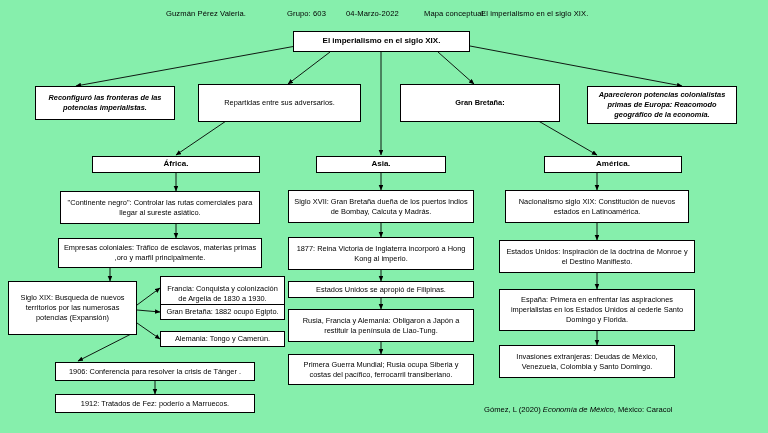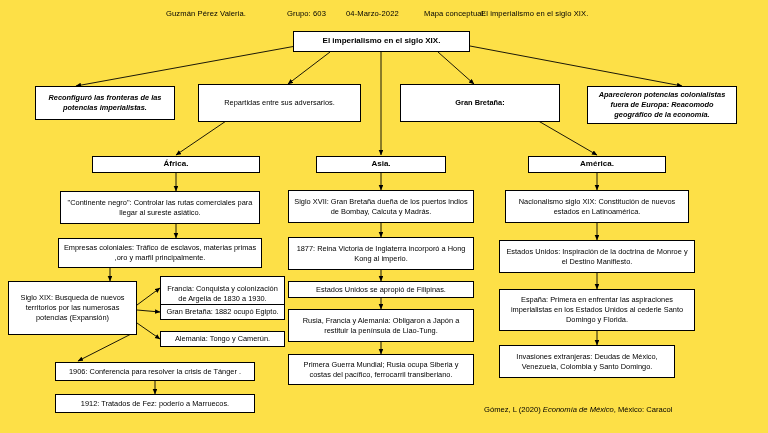--- a/index.html
+++ b/index.html
@@ -10,21 +10,21 @@
   }
   body {
     font-family: "Liberation Sans", sans-serif;
     color: #000000;
   }
   #canvas {
     position: relative;
     width: 768px;
     height: 433px;
     overflow: hidden;
-    background: #fde047;
+    background: #86efac;
   }
   #edges {
     position: absolute;
     left: 0;
     top: 0;
     width: 768px;
     height: 433px;
     pointer-events: none;
   }
   .hdr {
@@ -130,30 +130,30 @@
       </span>
   </div>
 
   <div class="node" style="left:400px; top:84px; width:160px; height:38px;">
     <span>
         <span class="b">Gran Bretaña:</span>
       </span>
   </div>
 
   <div class="node ital" style="left:587px; top:86px; width:150px; height:38px;">
-    <span>Aparecieron potencias colonialistas fuera de Europa: Reacomodo geográfico de la economía.</span>
+    <span>Aparecieron potencias colonialistas primas de Europa: Reacomodo geográfico de la economía.</span>
   </div>
 
   <div class="node cont" style="left:92px; top:156px; width:168px; height:17px;">
     <span>África.</span>
   </div>
   <div class="node cont" style="left:316px; top:156px; width:130px; height:17px;align-items:flex-end;">
     <span>Asia.</span>
   </div>
-  <div class="node cont" style="left:528px; top:156px; width:138px; height:17px;">
+  <div class="node cont" style="left:544px; top:156px; width:138px; height:17px;">
     <span>América.</span>
   </div>
 
   <div class="node" style="left:60px; top:191px; width:200px; height:33px;">
     <span>"Continente negro": Controlar las rutas comerciales para llegar al sureste asiático.</span>
   </div>
   <div class="node" style="left:58px; top:238px; width:204px; height:30px;">
     <span>Empresas coloniales: Tráfico de esclavos, materias primas ,oro y marfil principalmente.</span>
   </div>
   <div class="node" style="left:8px; top:281px; width:129px; height:54px;">

